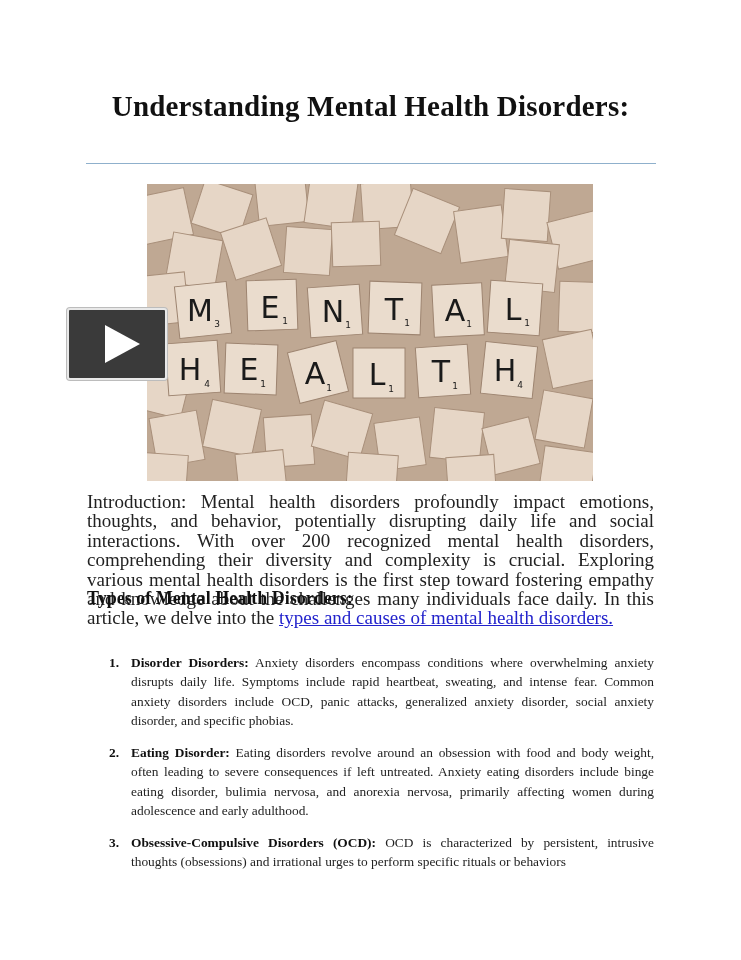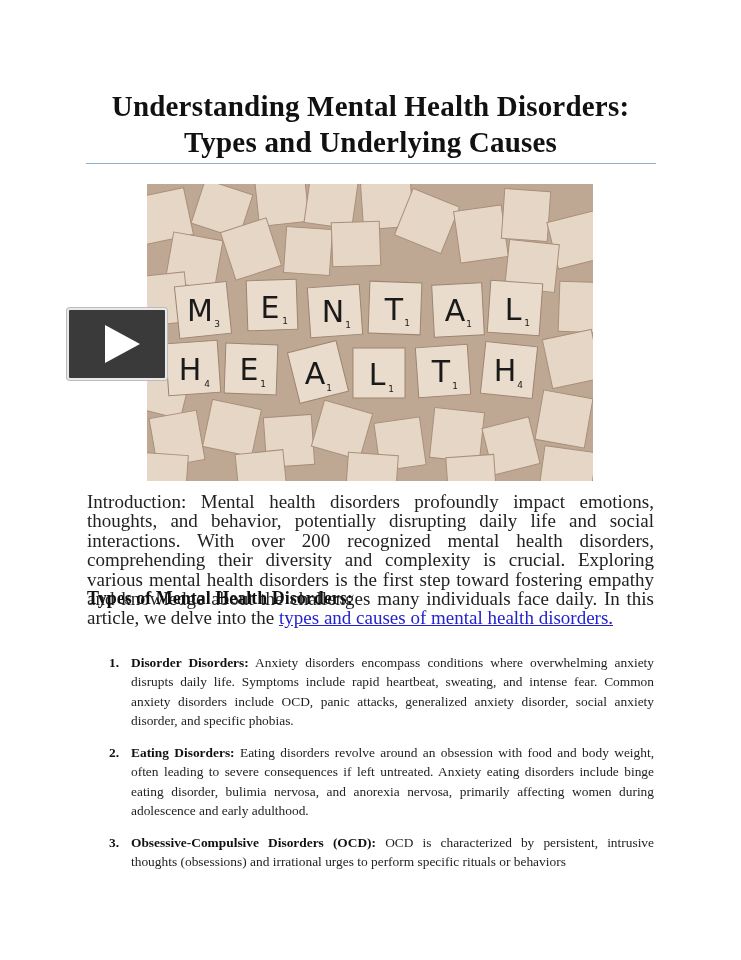--- a/index.html
+++ b/index.html
@@ -126,21 +126,20 @@
     .item2 { top: 743px; }
     .item3 { top: 833px; }
   </style>
 </head>
 <body>
 
 <div class="page">
 
   <h1 class="title">
     <span class="line">Understanding Mental Health Disorders:</span>
-    <span class="line">Types and Underlying Causes</span>
   </h1>
   <div class="title-rule"></div>
 
   <div class="hero">
     <svg width="446" height="297" viewBox="0 0 446 297" xmlns="http://www.w3.org/2000/svg">
       <rect width="446" height="297" fill="#bfa893"></rect>
 
       <g fill="#e6d6c6" stroke="#a88f7a" stroke-width="1">
         <rect x="-6" y="8" width="48" height="48" transform="rotate(-12 18 32)"></rect>
         <rect x="50" y="2" width="50" height="46" transform="rotate(18 75 25)"></rect>
@@ -238,21 +237,21 @@
   <div class="section-heading">Types of Mental Health Disorders:</div>
 
   <ol class="list item1">
     <li>
       <span class="num">1.</span><span class="term">Disorder Disorders:</span><span> Anxiety disorders encompass conditions where overwhelming anxiety disrupts daily life. Symptoms include rapid heartbeat, sweating, and intense fear. Common anxiety disorders include OCD, panic attacks, generalized anxiety disorder, social anxiety disorder, and specific phobias.</span>
     </li>
   </ol>
 
   <ol class="list item2">
     <li>
-      <span class="num">2.</span><span class="term">Eating Disorders:</span><span> Eating disorders revolve around an obsession with food and body weight, often leading to severe consequences if left untreated. Anxiety eating disorders include binge eating disorder, bulimia nervosa, and anorexia nervosa, primarily affecting women during adolescence and early adulthood.</span>
+      <span class="num">2.</span><span class="term">Eating Disorder:</span><span> Eating disorders revolve around an obsession with food and body weight, often leading to severe consequences if left untreated. Anxiety eating disorders include binge eating disorder, bulimia nervosa, and anorexia nervosa, primarily affecting women during adolescence and early adulthood.</span>
     </li>
   </ol>
 
   <ol class="list item3">
     <li>
       <span class="num">3.</span><span class="term">Obsessive-Compulsive Disorders (OCD):</span><span> OCD is characterized by persistent, intrusive thoughts (obsessions) and irrational urges to perform specific rituals or behaviors</span>
     </li>
   </ol>
 
 </div>

